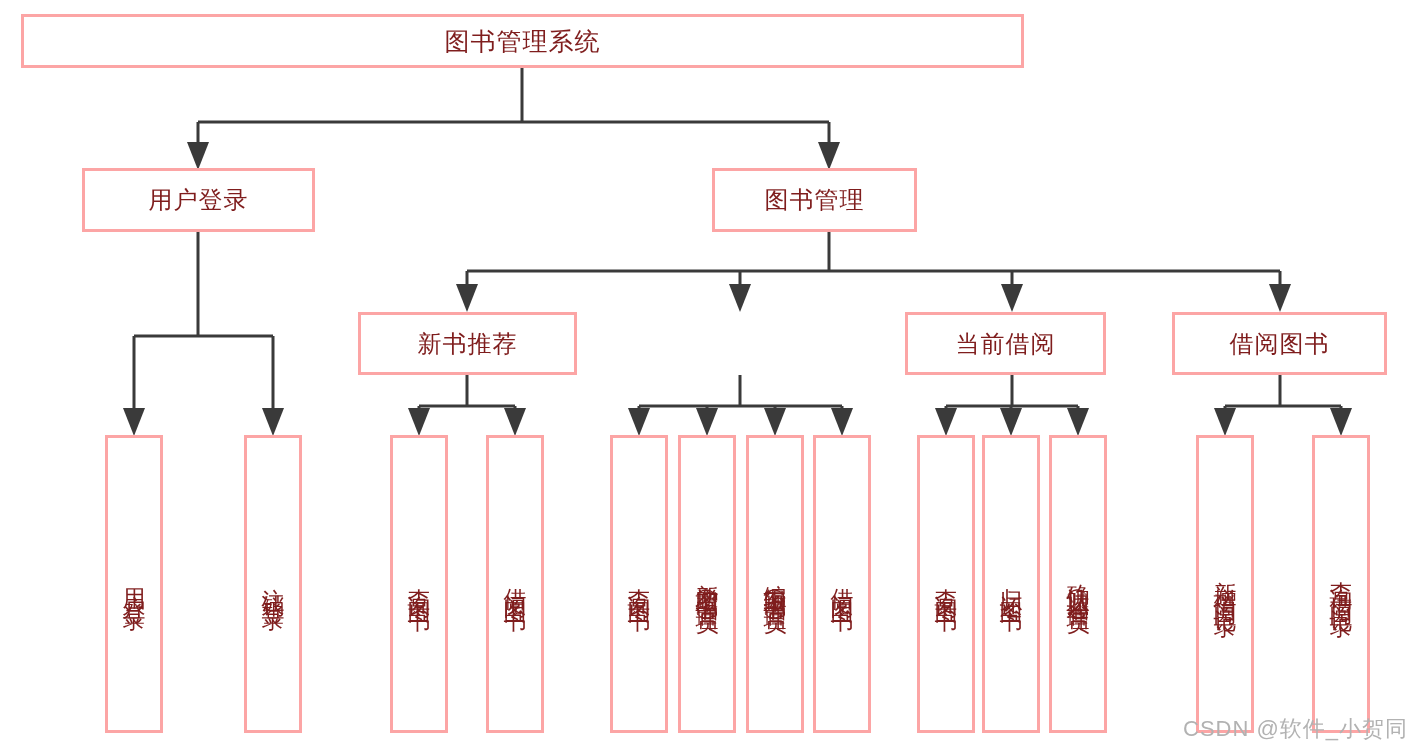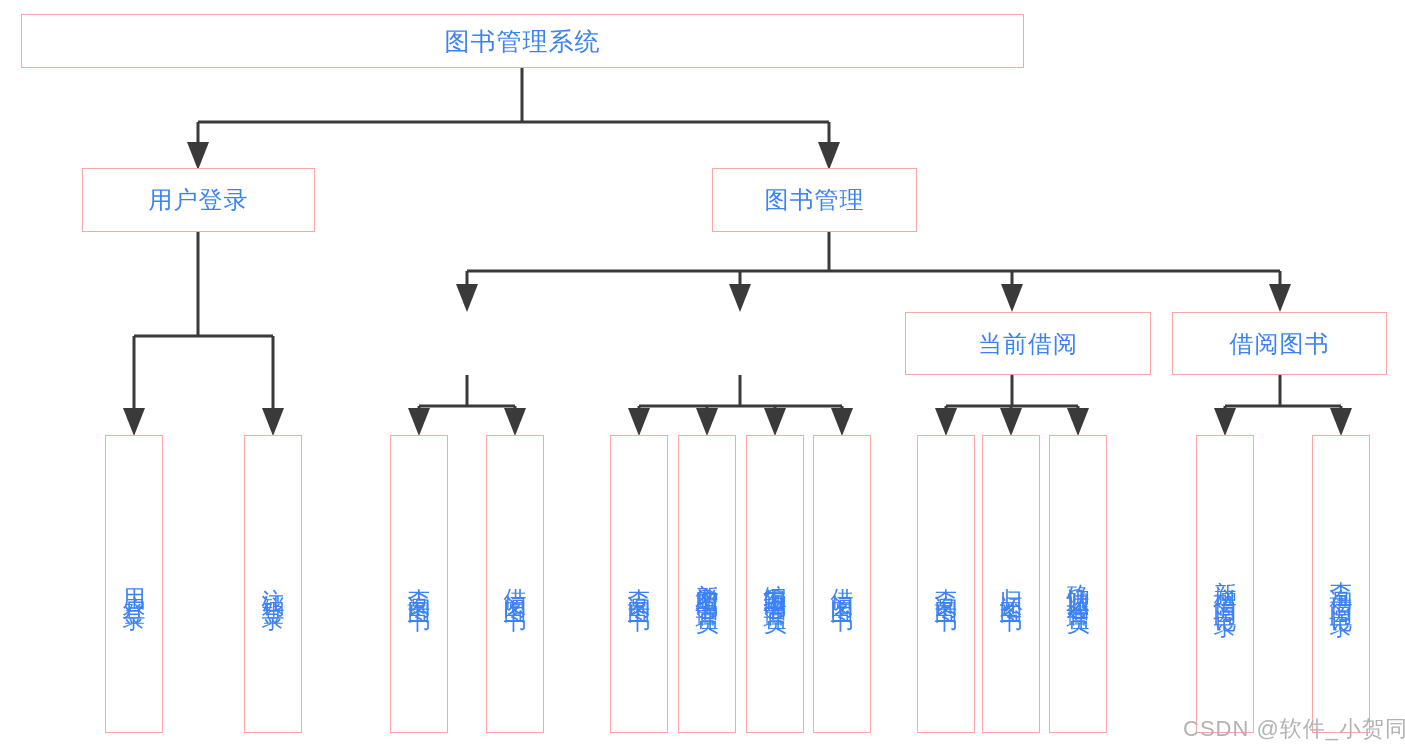--- a/index.html
+++ b/index.html
@@ -13,25 +13,25 @@
   }
   .connectors {
     position: absolute;
     left: 0; top: 0;
     z-index: 1;
   }
   .hbox, .vbox {
     position: absolute;
     box-sizing: border-box;
     background: #ffffff;
-    border: 1px solid #fca5a5;
+    border: 3px solid #fca5a5;
     display: flex;
     align-items: center;
     justify-content: center;
-    color: #3b82f6;
+    color: #7f1d1d;
     z-index: 2;
   }
   .hbox {
     font-size: 24px;
     letter-spacing: 1px;
     white-space: nowrap;
   }
   .hbox.root { font-size: 25px; }
   .vbox {
     writing-mode: vertical-rl;
@@ -98,21 +98,22 @@
       <use href="#arrow" transform="translate(1225,436)"></use>
       <use href="#arrow" transform="translate(1341,436)"></use>
     </g>
   </svg>
 
   <div class="hbox root" style="left:21px;top:14px;width:1003px;height:54px">图书管理系统</div>
 
   <div class="hbox" style="left:82px;top:168px;width:233px;height:64px">用户登录</div>
   <div class="hbox" style="left:712px;top:168px;width:205px;height:64px">图书管理</div>
 
-  <div class="hbox" style="left:905px;top:312px;width:246px;height:63px">当前借阅</div>
+  <div class="hbox" style="left:358px;top:312px;width:219px;height:63px">新书推荐</div>
+  <div class="hbox" style="left:905px;top:312px;width:201px;height:63px">当前借阅</div>
   <div class="hbox" style="left:1172px;top:312px;width:215px;height:63px">借阅图书</div>
 
   <div class="vbox" style="left:105px;top:435px;width:58px;height:298px">用户登录</div>
   <div class="vbox" style="left:244px;top:435px;width:58px;height:298px">注销登录</div>
 
   <div class="vbox" style="left:390px;top:435px;width:58px;height:298px">查询图书</div>
   <div class="vbox" style="left:486px;top:435px;width:58px;height:298px">借阅图书</div>
 
   <div class="vbox" style="left:610px;top:435px;width:58px;height:298px">查询图书</div>
   <div class="vbox" style="left:678px;top:435px;width:58px;height:298px;letter-spacing:4px">新增图书（管理员）</div>

